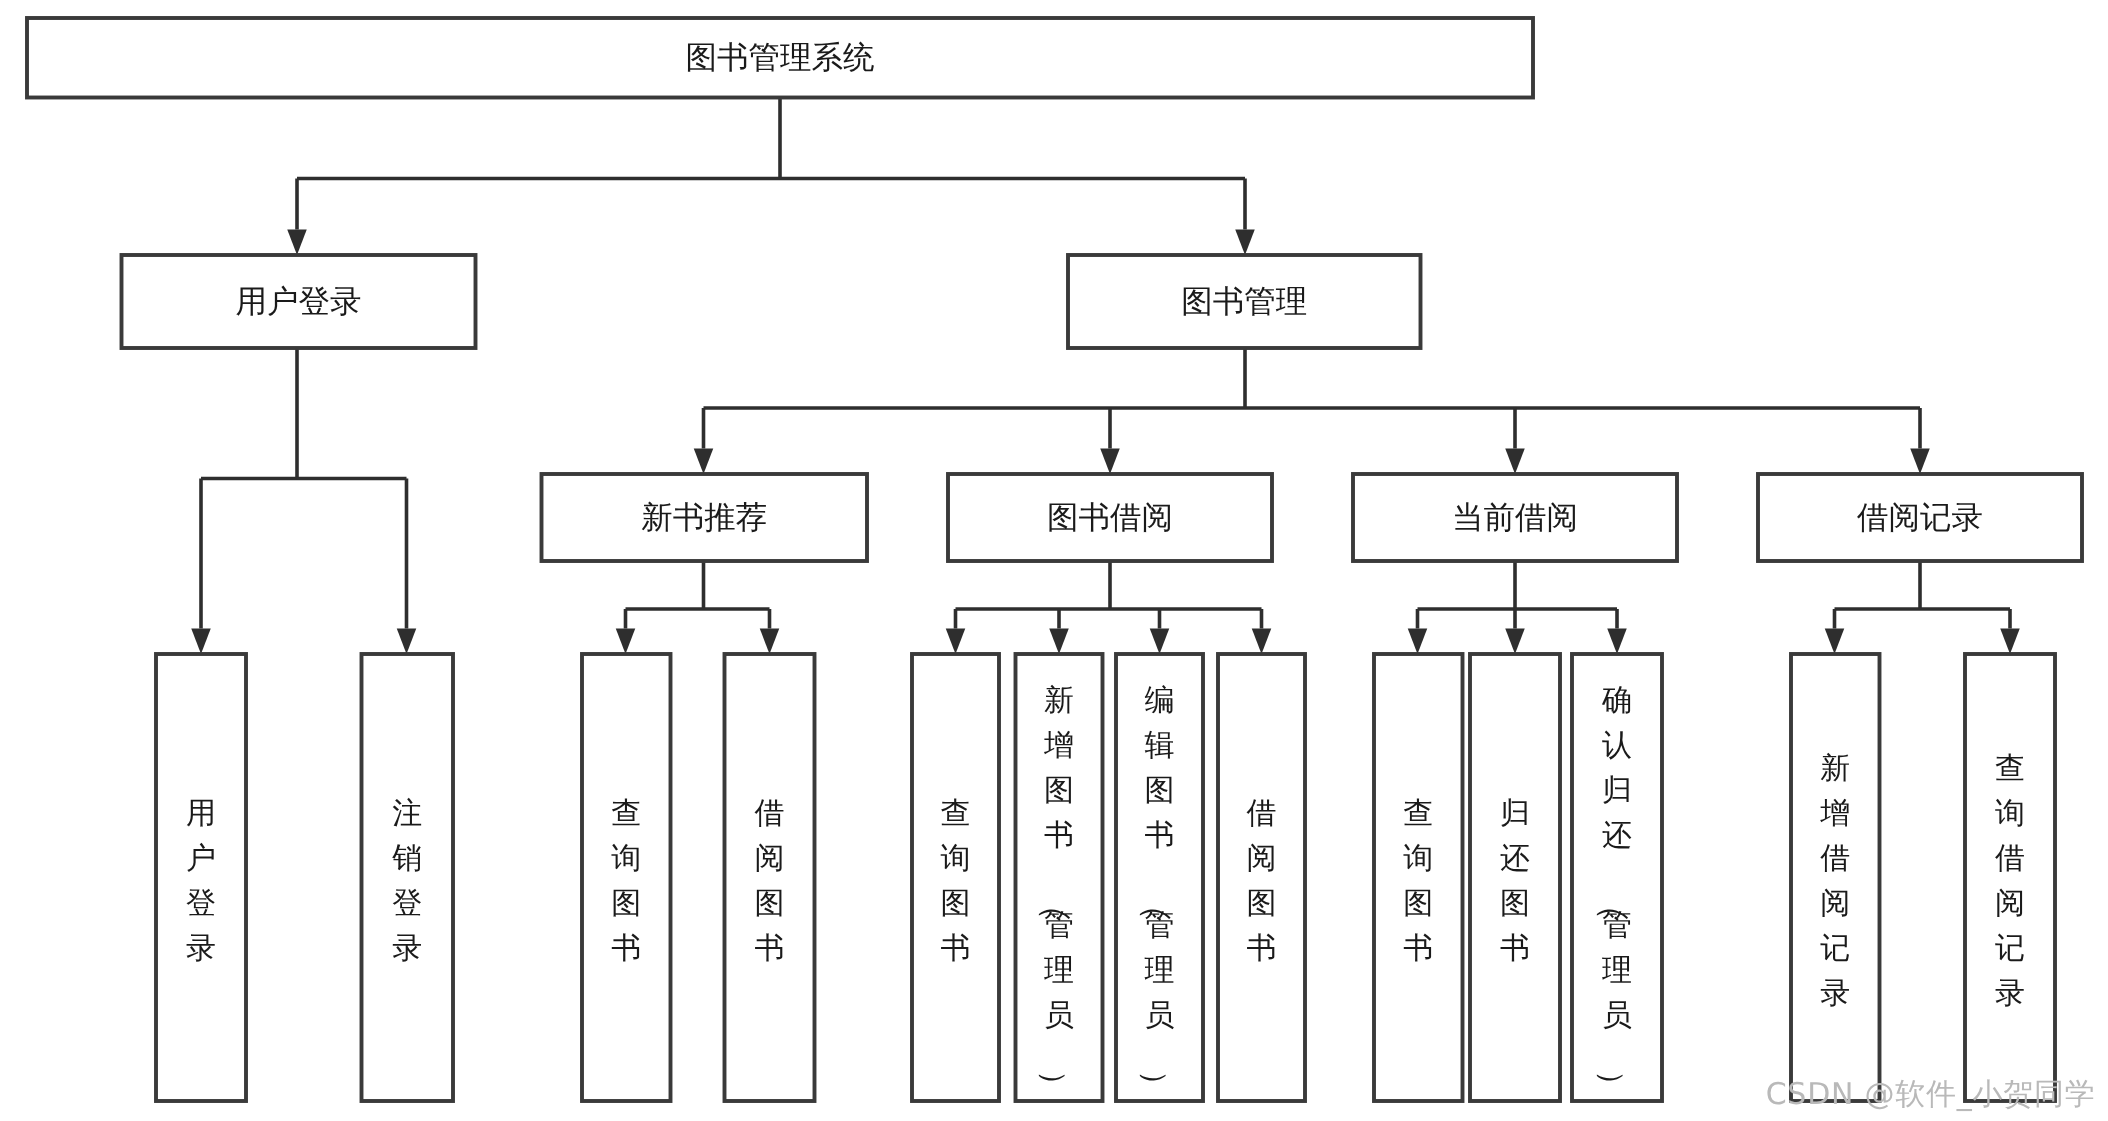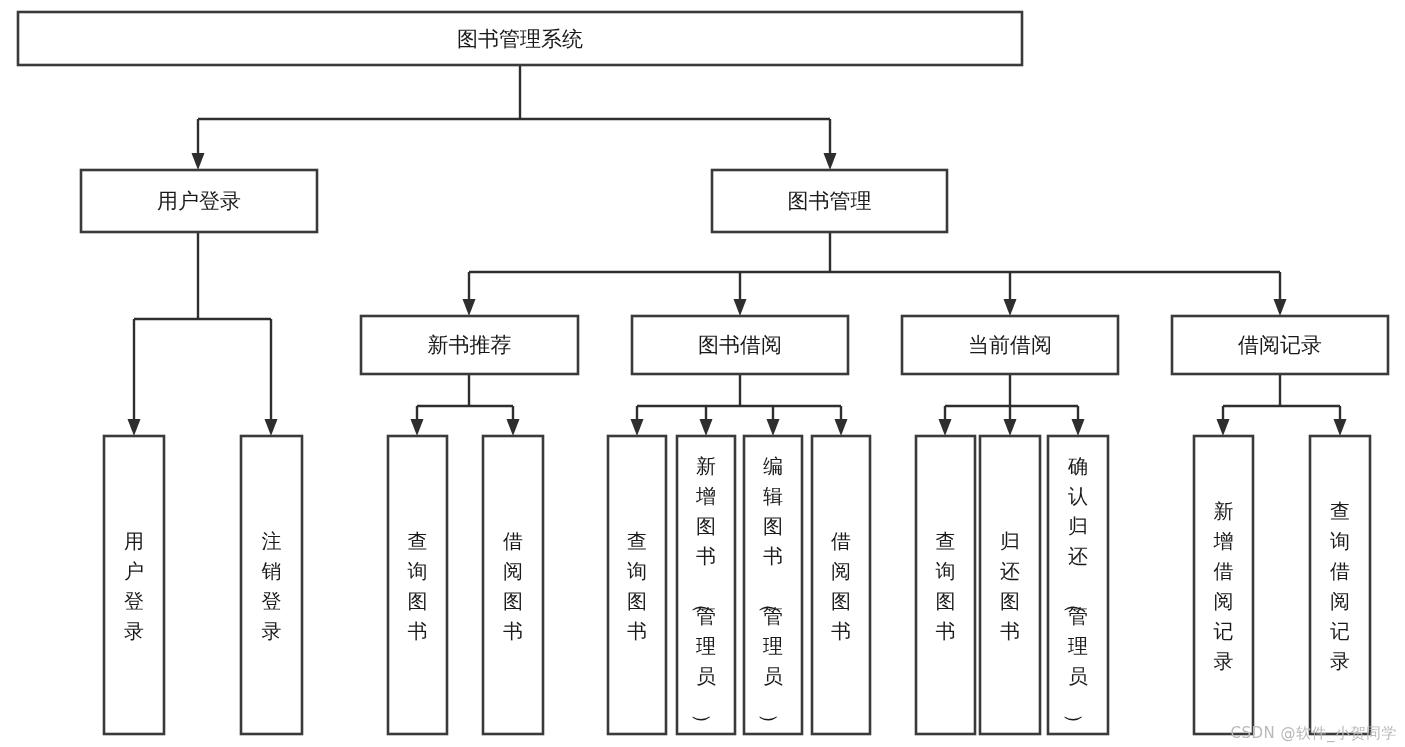--- a/index.html
+++ b/index.html
@@ -52,21 +52,21 @@
   }
   .arrow-head {
     fill: #2e2e2e;
     stroke: none;
   }
   .watermark-text {
     position: absolute;
     right: 8px;
     bottom: 4px;
     font-family: "DejaVu Sans", "Liberation Sans", sans-serif;
-    font-size: 15px;
+    font-size: 20px;
     color: #b9b9b9;
     white-space: nowrap;
     letter-spacing: 0.5px;
     user-select: none;
   }
 </style>
 </head>
 <body>
 
 <div id="diagram-root">

